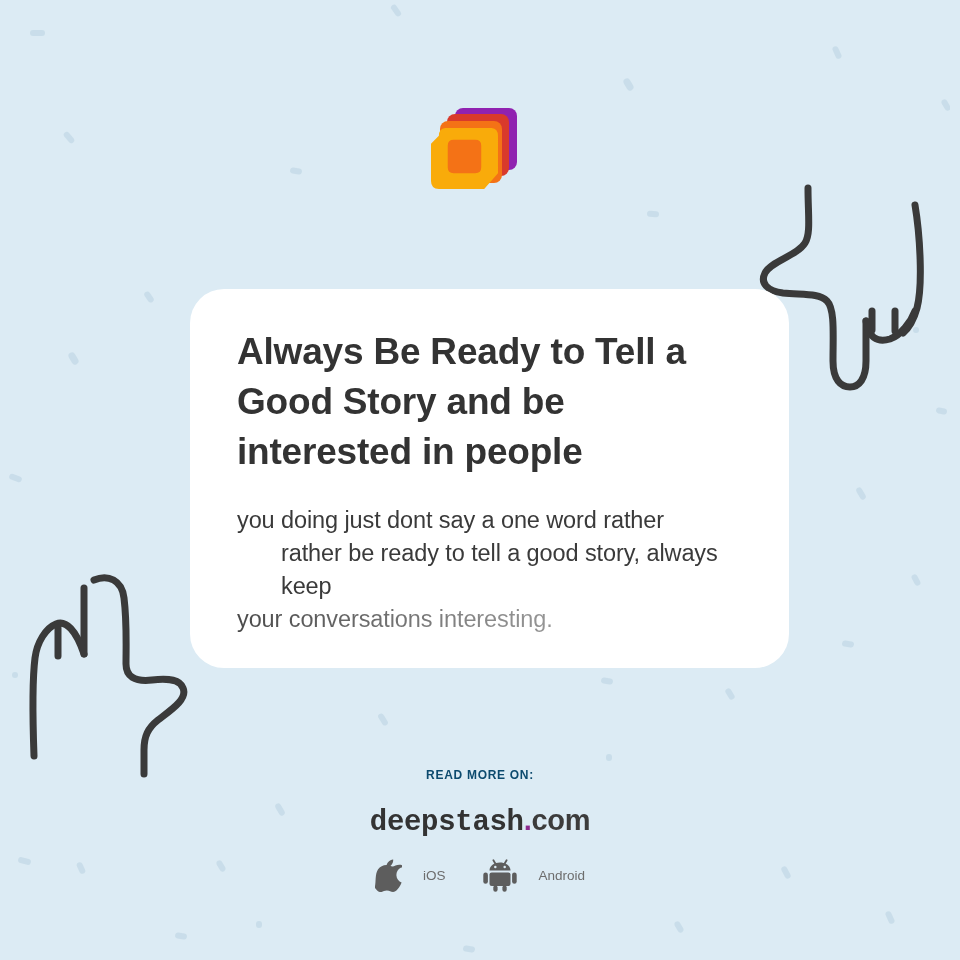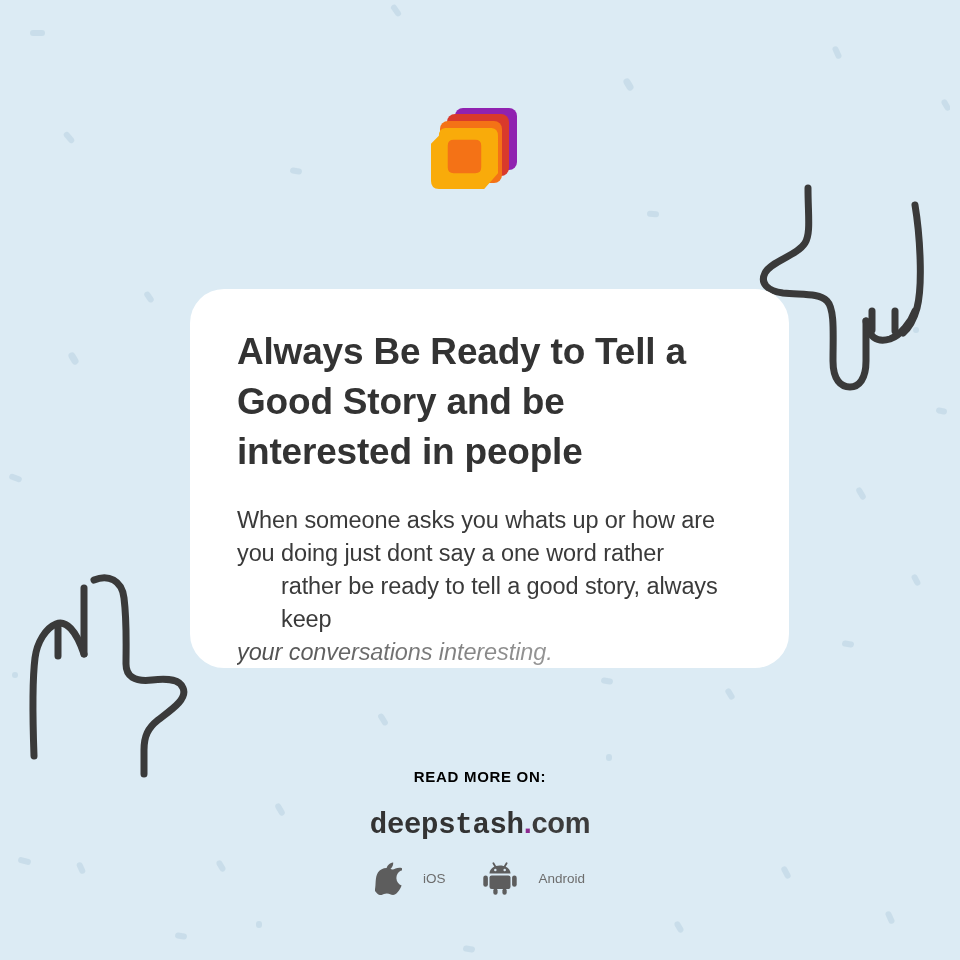--- a/index.html
+++ b/index.html
@@ -96,37 +96,36 @@
     line-height: 33px;
     color: #3a3a3a;
     letter-spacing: -0.1px;
   }
   #card-body .fade-line {
     display: block;
     background: linear-gradient(90deg, #4a4a4a 0%, #8d8d8d 52%, #b4b4b4 100%);
     -webkit-background-clip: text;
     background-clip: text;
     color: transparent;
-    font-style: italic;
     -webkit-text-fill-color: transparent;
   }
 
   
   #footer {
     position: absolute;
     left: 0;
     top: 768px;
     width: 960px;
     text-align: center;
   }
   #read-more-on {
-    font-size: 15px;
+    font-size: 12px;
     font-weight: bold;
     letter-spacing: 0.7px;
-    color: #000000;
+    color: #0c4a6e;
     margin: 0;
   }
   #brand {
     margin: 24px 0 0 0;
     font-size: 29px;
     color: #333333;
     letter-spacing: -0.3px;
     line-height: 1;
   }
   #brand-name { font-weight: bold; font-family: Liberation Mono, monospace; }
@@ -224,21 +223,20 @@
                C170 141 153 152 140 162 C130 170 126 178 126 192 L126 216"></path>
       <path d="M66 96 L66 30"></path>
       <path d="M66 96 C58 72 48 62 38 66 C28 70 19 84 17 100 C14 124 15 170 16 198"></path>
       <path d="M40 98 L40 70"></path>
     </g>
   </svg>
 
   <div id="card">
     <h1 id="card-title">Always Be Ready to Tell a Good Story and be interested in people</h1>
     <p id="card-body">
-      <span style="display: block;">When someone asks you whats up or how are</span>
       <span style="display: block;">you doing just dont say a one word rather</span>
       <span style="display: block; margin-left: 44px;">rather be ready to tell a good story, always keep</span>
       <span class="fade-line" style="display: block;">your conversations interesting.</span>
     </p>
   </div>
 
   <div id="footer">
     <p id="read-more-on">READ MORE ON:</p>
 
     <div id="brand">

